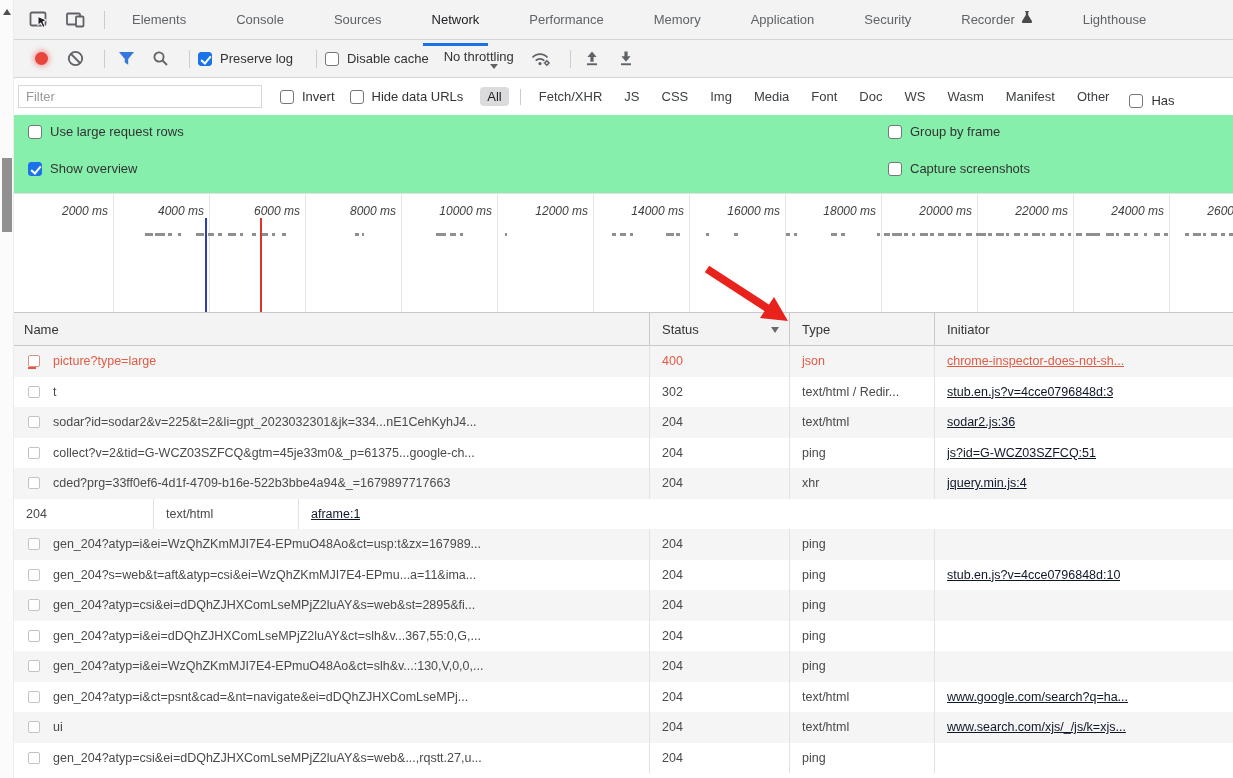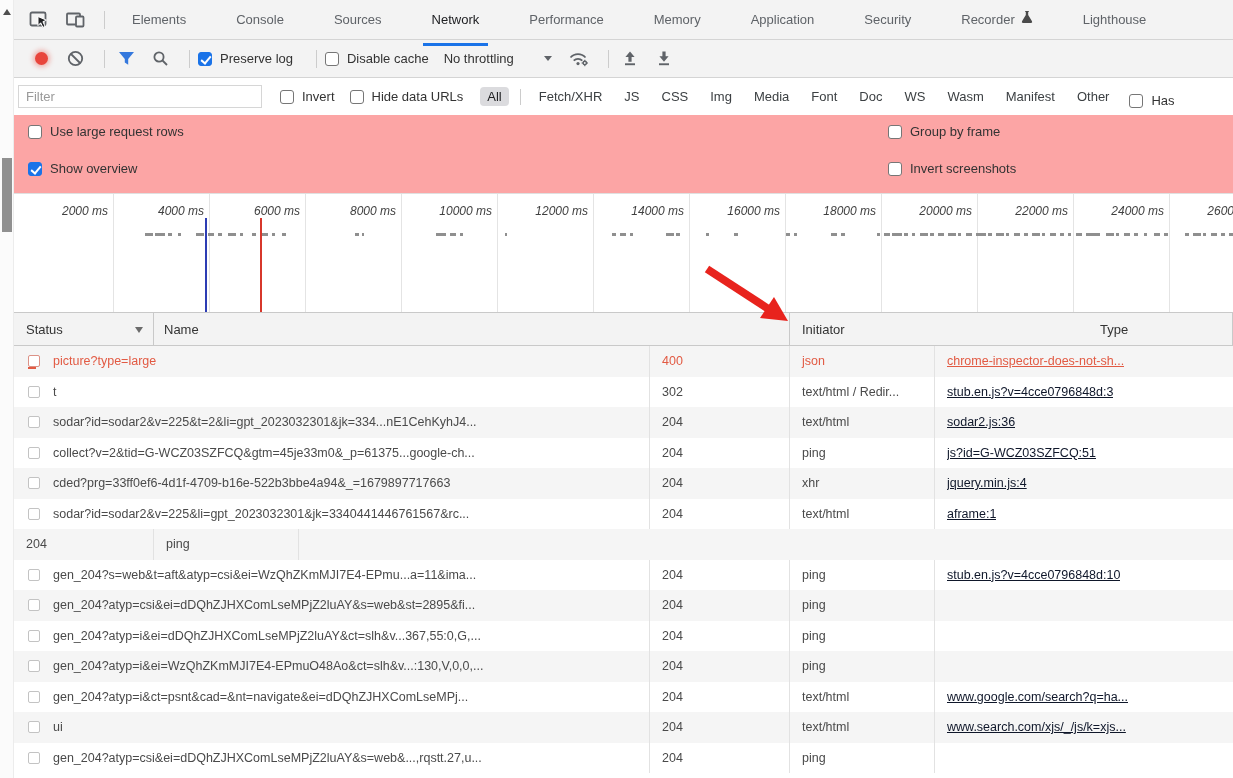--- a/index.html
+++ b/index.html
@@ -24,35 +24,35 @@
   .tab.active::after { content: ''; position: absolute; left: 10px; right: 10px; bottom: 0; height: 3px; background: #1a73e8; }
 
   
   .toolbar { display: flex; align-items: center; height: 38px; background: #f3f3f3; border-bottom: 1px solid #d4d4d4; padding-left: 14px; }
   .ibtn { display: flex; align-items: center; justify-content: center; width: 27px; height: 27px; margin-right: 7px; cursor: pointer; flex: none; }
   .rec-dot { width: 13px; height: 13px; border-radius: 50%; background: #e8453c; box-shadow: 0 0 5px 2px rgba(232,69,60,.40); }
   .cbitem { display: inline-flex; align-items: center; gap: 8px; margin-right: 15px; font-size: 13px; color: #333; cursor: pointer; white-space: nowrap; }
   .cb { width: 14px; height: 14px; border: 1px solid #767676; border-radius: 3px; background: #fff; display: inline-block; position: relative; flex: none; }
   .cb.checked { background: #1a73e8; border-color: #1a73e8; }
   .cb.checked::after { content: ''; position: absolute; left: 4px; top: 1px; width: 4px; height: 8px; border: solid #fff; border-width: 0 2px 2px 0; transform: rotate(40deg); }
-  .throttle { display: inline-flex; align-items: center; font-size: 13px; color: #333; cursor: pointer; margin-right: 14px; }
+  .throttle { display: inline-flex; align-items: center; font-size: 13px; color: #333; cursor: pointer; margin-right: 14px; flex-direction: column; }
   .caret { width: 0; height: 0; border-left: 4px solid transparent; border-right: 4px solid transparent; border-top: 5px solid #5f6368; margin-left: 30px; }
 
   
   .filterbar { display: flex; align-items: center; height: 37px; background: #fff; padding-left: 4px; overflow: hidden; }
   .filter-input { width: 244px; height: 23px; border: 1px solid #d6d6d6; background: #fff; font-size: 13px; padding: 0 7px; color: #333; outline: none; margin-right: 18px; font-family: "Liberation Sans", sans-serif; }
   .filter-input::placeholder { color: #9a9a9a; }
   .pills { display: flex; align-items: center; gap: 8px; margin-left: 2px; }
   .pill { color: #3c4043; font-size: 13px; padding: 2px 7px; border-radius: 4px; cursor: pointer; white-space: nowrap; }
   .pill.sel { background: #dbdbde; color: #202124; }
   .pill-sep { width: 1px; height: 16px; background: #ccc; margin: 0 3px; }
   .has-item { margin-left: 13px; margin-right: 0; margin-top: 8px; }
 
   
-  .options { position: relative; height: 78px; background: #fca5a5; }
+  .options { position: relative; height: 78px; background: #86efac; }
   .opt { position: absolute; }
   .opt-a { left: 14px; top: 9px; }
   .opt-b { left: 874px; top: 9px; }
   .opt-c { left: 14px; top: 46px; }
   .opt-d { left: 874px; top: 46px; }
 
   
   .overview { position: relative; height: 119px; border-top: 1px solid #e0e0e0; background: #fff; overflow: hidden; }
   .tl-cells { position: absolute; inset: 0; display: flex; padding-left: 4px; font-style: italic; }
   .tl-cell { width: 96px; flex: none; border-right: 1px solid #e4e4e4; padding-top: 7px; text-align: right; }
@@ -253,21 +253,21 @@
       <span class="cbitem opt opt-b">
         <span class="cb"></span>
         <span>Group by frame</span>
       </span>
       <span class="cbitem opt opt-c">
         <span class="cb checked"></span>
         <span>Show overview</span>
       </span>
       <span class="cbitem opt opt-d">
         <span class="cb"></span>
-        <span>Invert screenshots</span>
+        <span>Capture screenshots</span>
       </span>
     </div>
 
     <div class="overview">
       <div class="tl-cells">
           <div class="tl-cell"><span class="tl-label">2000 ms</span></div>
           <div class="tl-cell"><span class="tl-label">4000 ms</span></div>
           <div class="tl-cell"><span class="tl-label">6000 ms</span></div>
           <div class="tl-cell"><span class="tl-label">8000 ms</span></div>
           <div class="tl-cell"><span class="tl-label">10000 ms</span></div>
@@ -348,33 +348,33 @@
           <div class="dash" style="left: 1189px; width: 3px;"></div>
           <div class="dash" style="left: 1197px; width: 6px;"></div>
           <div class="dash" style="left: 1207px; width: 4px;"></div>
           <div class="dash" style="left: 1215px; width: 8px;"></div>
         </div>
       <div class="tl-line" id="dcl-line" style="left: 191px; background: rgb(45, 61, 180);"></div>
       <div class="tl-line" id="load-line" style="left: 246px; background: rgb(215, 55, 43);"></div>
     </div>
 
     <div class="thead">
+      <div class="th c-name">
+          <span>Name</span>
+        </div>
       <div class="th c-status">
         <span>Status</span>
         <span class="sort"></span>
       </div>
-      <div class="th c-name">
-          <span>Name</span>
+      <div class="th c-type">
+          <span>Type</span>
         </div>
       <div class="th c-init">
           <span>Initiator</span>
         </div>
-      <div class="th c-type">
-          <span>Type</span>
-        </div>
     </div>
     <div class="tbody">
         <div class="row alt">
           <div class="td c-name">
             <span class="rcb errcb"></span>
             <span class="err">picture?type=large</span>
           </div>
           <div class="td c-status err">400</div>
           <div class="td c-type err">json</div>
           <div class="td c-init">
@@ -419,31 +419,31 @@
             <span class="rcb"></span>
             <span>cded?prg=33ff0ef6-4d1f-4709-b16e-522b3bbe4a94&amp;_=1679897717663</span>
           </div>
           <div class="td c-status">204</div>
           <div class="td c-type">xhr</div>
           <div class="td c-init">
             <span class="ilink">jquery.min.js:4</span>
           </div>
         </div>
         <div class="row">
-          <div class="td c-name">
-            <span class="rcb"></span>
-            <span>sodar?id=sodar2&amp;v=225&amp;li=gpt_2023032301&amp;jk=3340441446761567&amp;rc...</span>
-          </div>
           <div class="td c-status">204</div>
           <div class="td c-type">text/html</div>
           <div class="td c-init">
             <span class="ilink">aframe:1</span>
           </div>
         </div>
         <div class="row alt">
+          <div class="td c-name">
+            <span class="rcb"></span>
+            <span>gen_204?atyp=i&amp;ei=WzQhZKmMJI7E4-EPmuO48Ao&amp;ct=usp:t&amp;zx=167989...</span>
+          </div>
           <div class="td c-status">204</div>
           <div class="td c-type">ping</div>
           <div class="td c-init"></div>
         </div>
         <div class="row">
           <div class="td c-name">
             <span class="rcb"></span>
             <span>gen_204?s=web&amp;t=aft&amp;atyp=csi&amp;ei=WzQhZKmMJI7E4-EPmu...a=11&amp;ima...</span>
           </div>
           <div class="td c-status">204</div>

